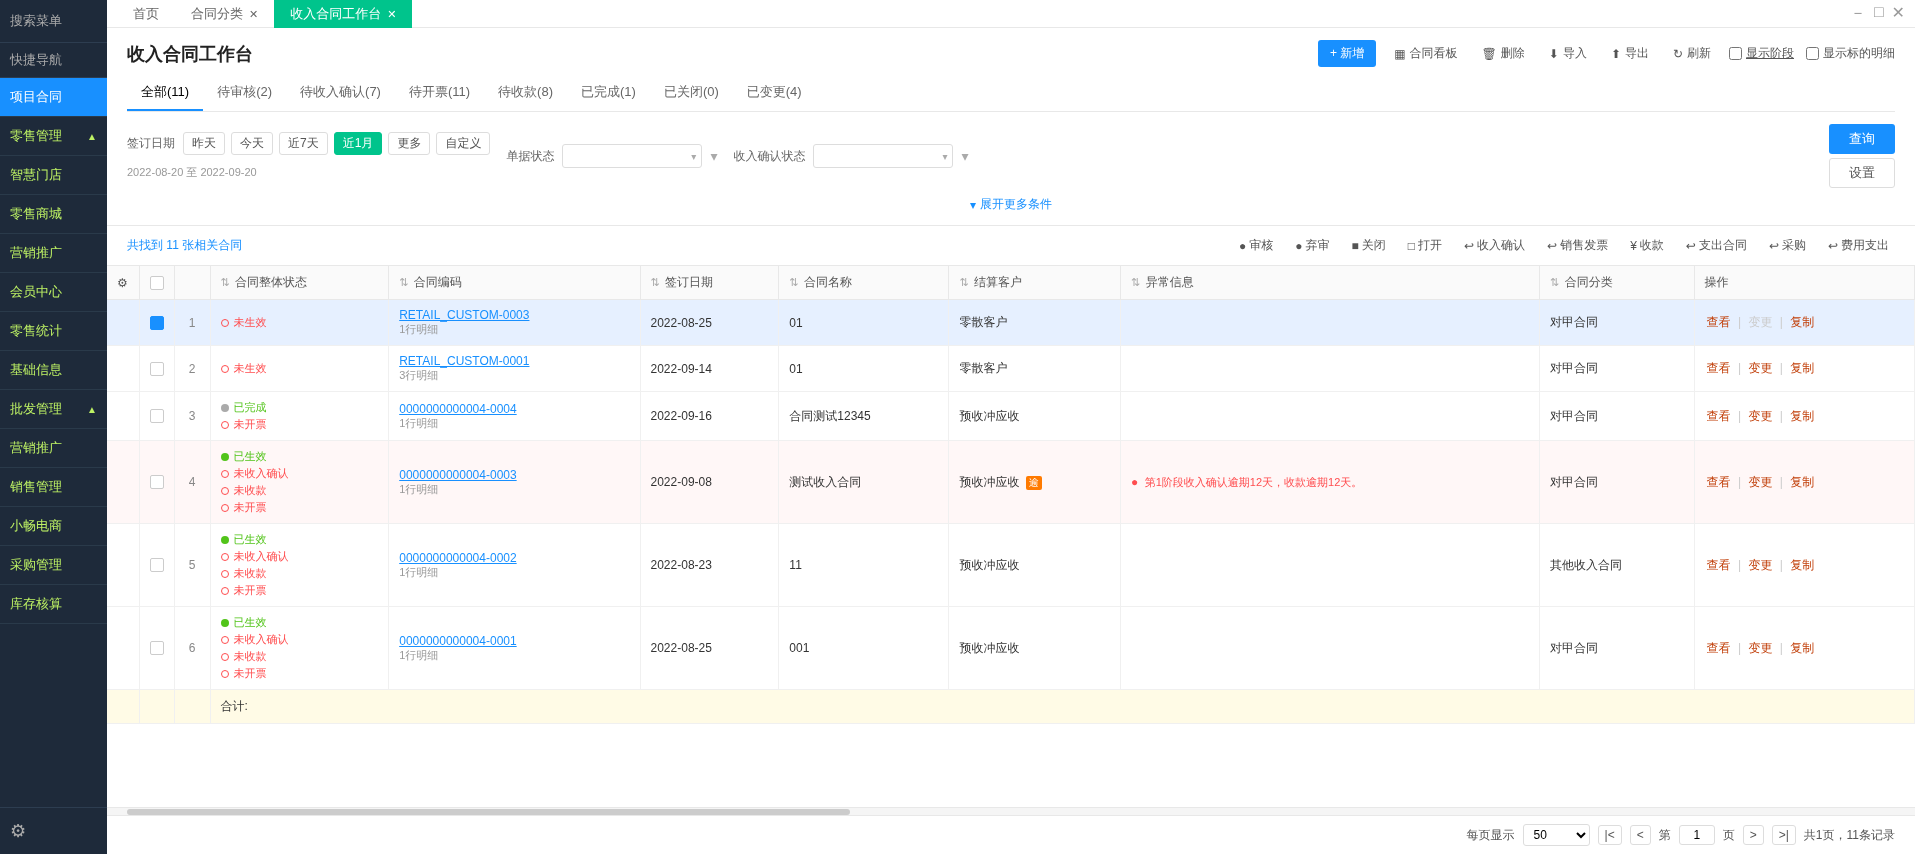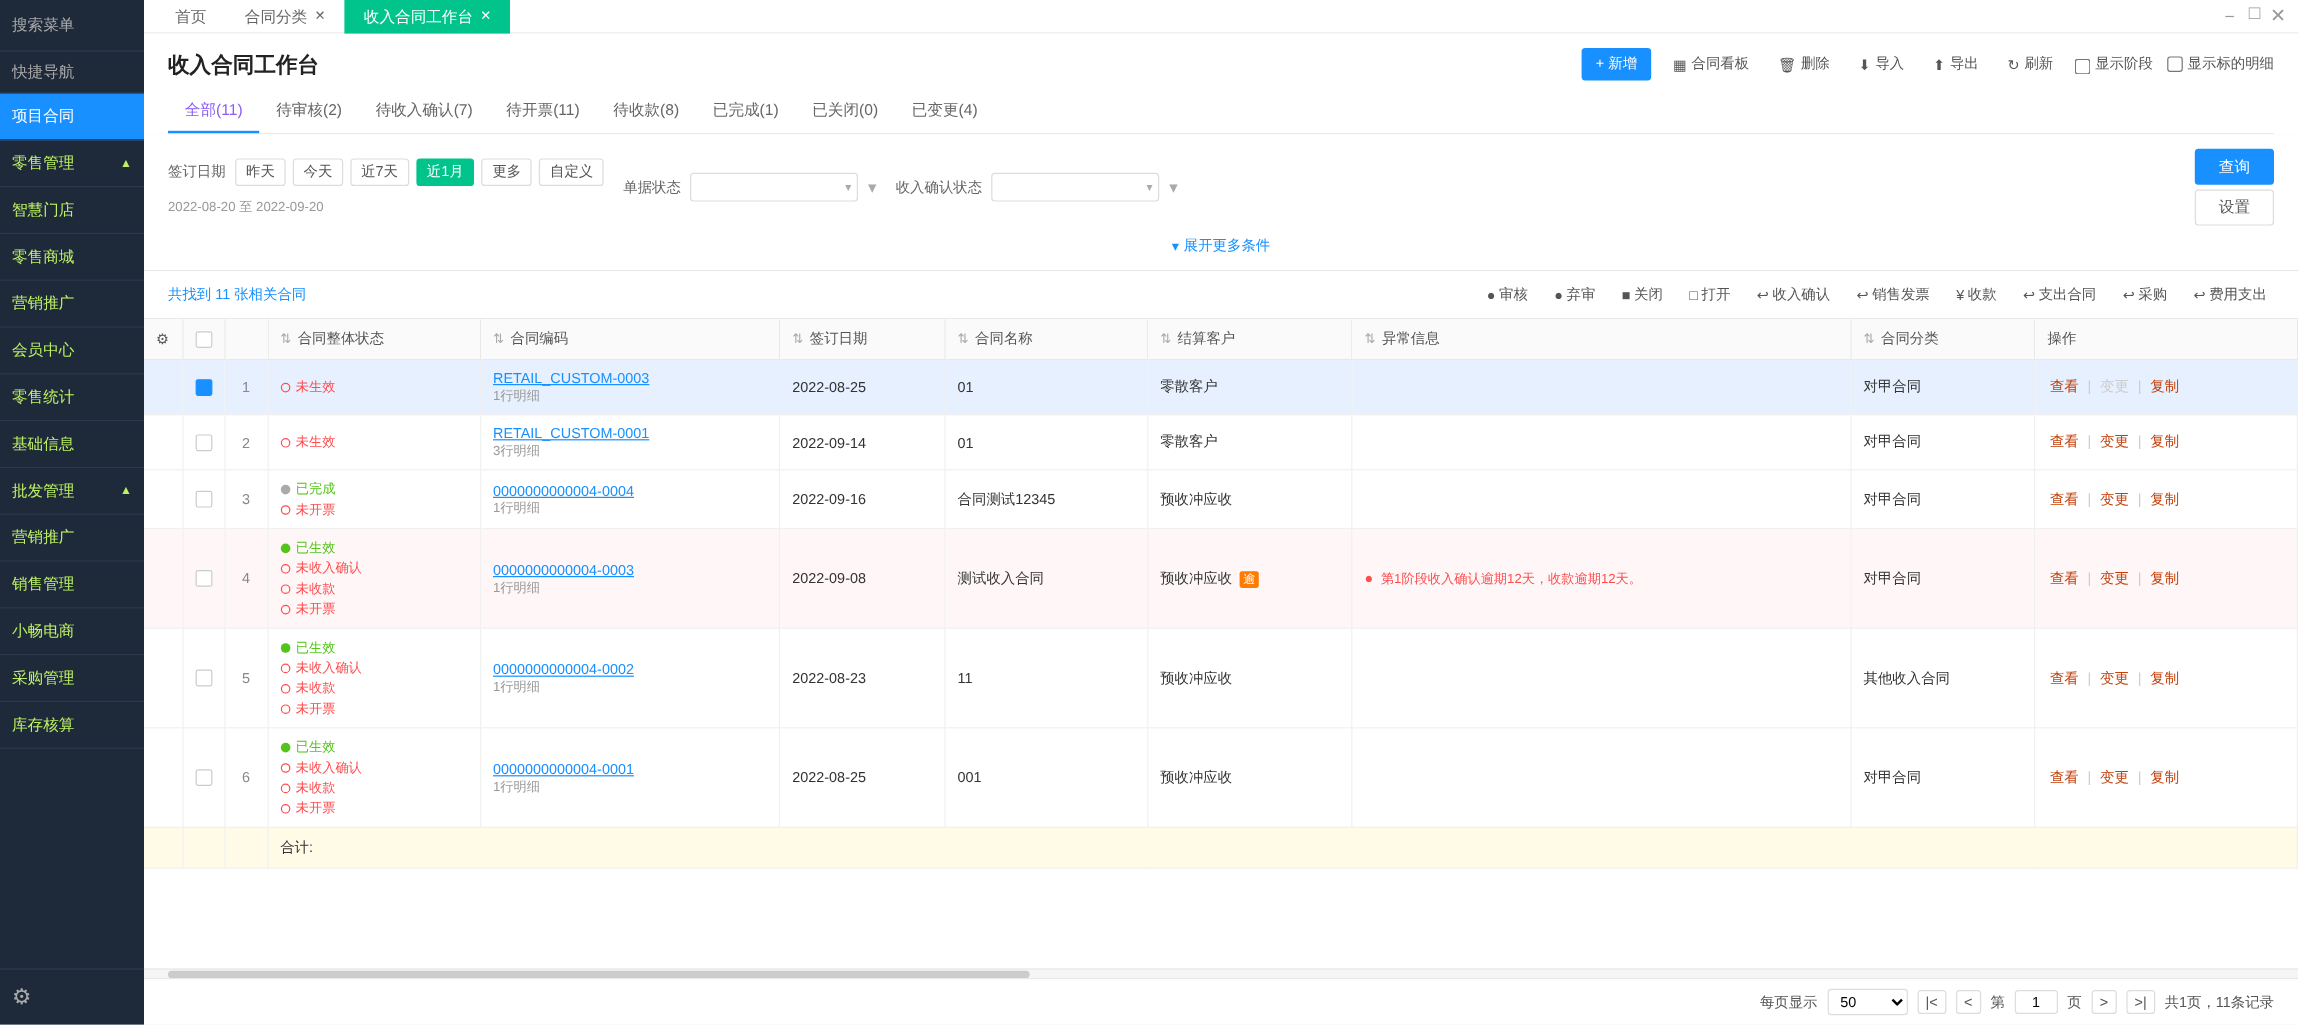--- a/index.html
+++ b/index.html
@@ -1,20 +1,20 @@
 <!DOCTYPE html>
 <html><head>
   <meta charset="utf-8">
   <style>
     * { box-sizing: border-box; margin: 0; padding: 0; }
     body { font-family: 'Microsoft YaHei', Arial, sans-serif; font-size: 12px; background: #f0f2f5; color: #333; height: 854px; overflow: hidden; display: flex; }
 
     
     .sidebar {
-      width: 120px;
+      width: 107px;
       background: #1e2a3a;
       color: #ccc;
       display: flex;
       flex-direction: column;
       flex-shrink: 0;
       height: 854px;
     }
     .sidebar-search {
       padding: 12px 10px;
       font-size: 13px;
@@ -150,21 +150,21 @@
       border-bottom: 1px solid #e8e8e8;
     }
     .filter-tab {
       padding: 8px 14px;
       font-size: 13px;
       color: #666;
       cursor: pointer;
       border-bottom: 2px solid transparent;
     }
     .filter-tab.active {
-      color: #8b5cf6;
+      color: #000000;
       border-bottom: 2px solid #1890ff;
       text-align: right;
     }
 
     
     .search-area {
       background: #fff;
       padding: 12px 20px;
       flex-shrink: 0;
       border-bottom: 1px solid #e8e8e8;
@@ -505,21 +505,21 @@
           <span>导入</span>
         </button>
         <button class="btn-action">
           <span>⬆</span>
           <span>导出</span>
         </button>
         <button class="btn-action">
           <span>↻</span>
           <span>刷新</span>
         </button>
-        <label style="font-size:12px; color:#555; display:flex; align-items:flex-end; gap:4px; cursor:pointer;">
+        <label style="font-size:12px; color:#555; display:flex; align-items:center; gap:4px; cursor:pointer;text-decoration:underline;">
           <input type="checkbox" style="margin: 0px;">
           <span>显示阶段</span>
         </label>
         <label style="font-size:12px; color:#555; display:flex; align-items:center; gap:4px; cursor:pointer;">
           <input type="checkbox" style="margin: 0px;">
           <span>显示标的明细</span>
         </label>
       </div>
     </div>
 

